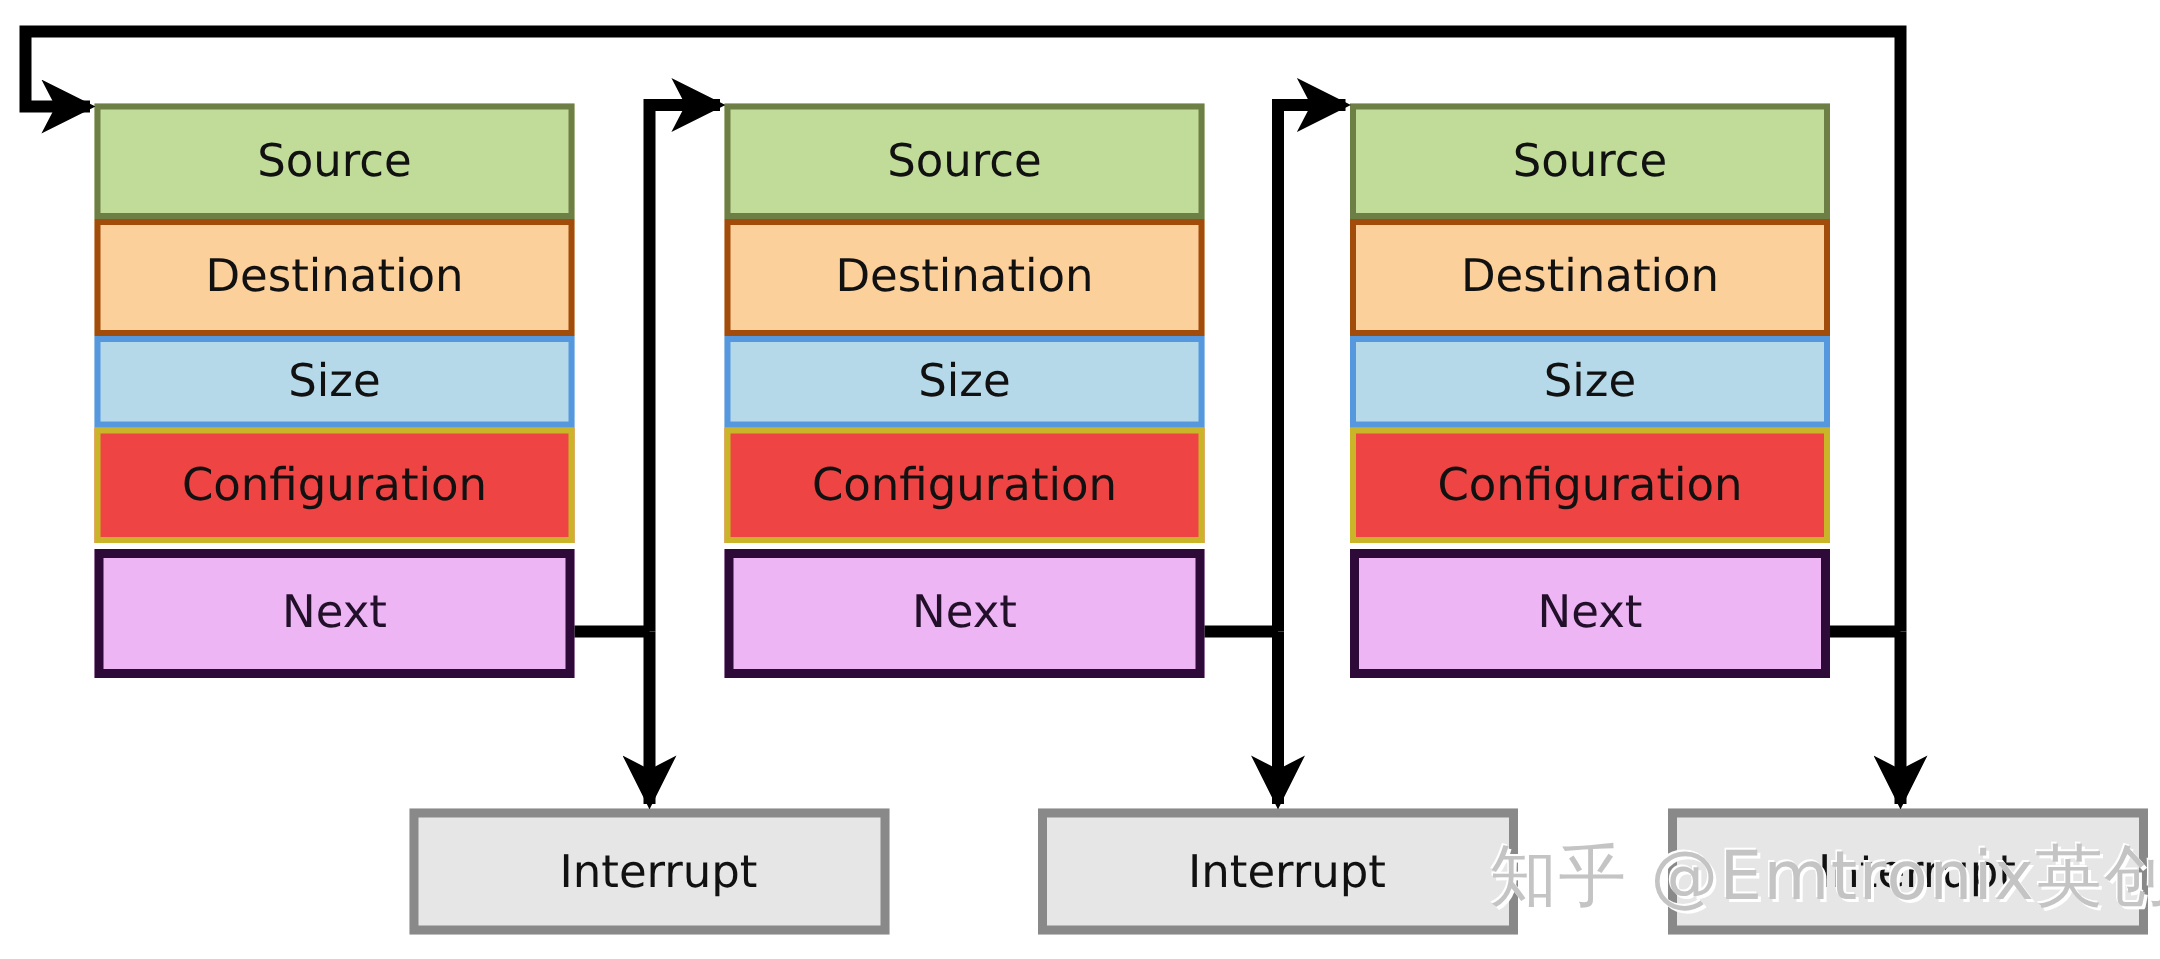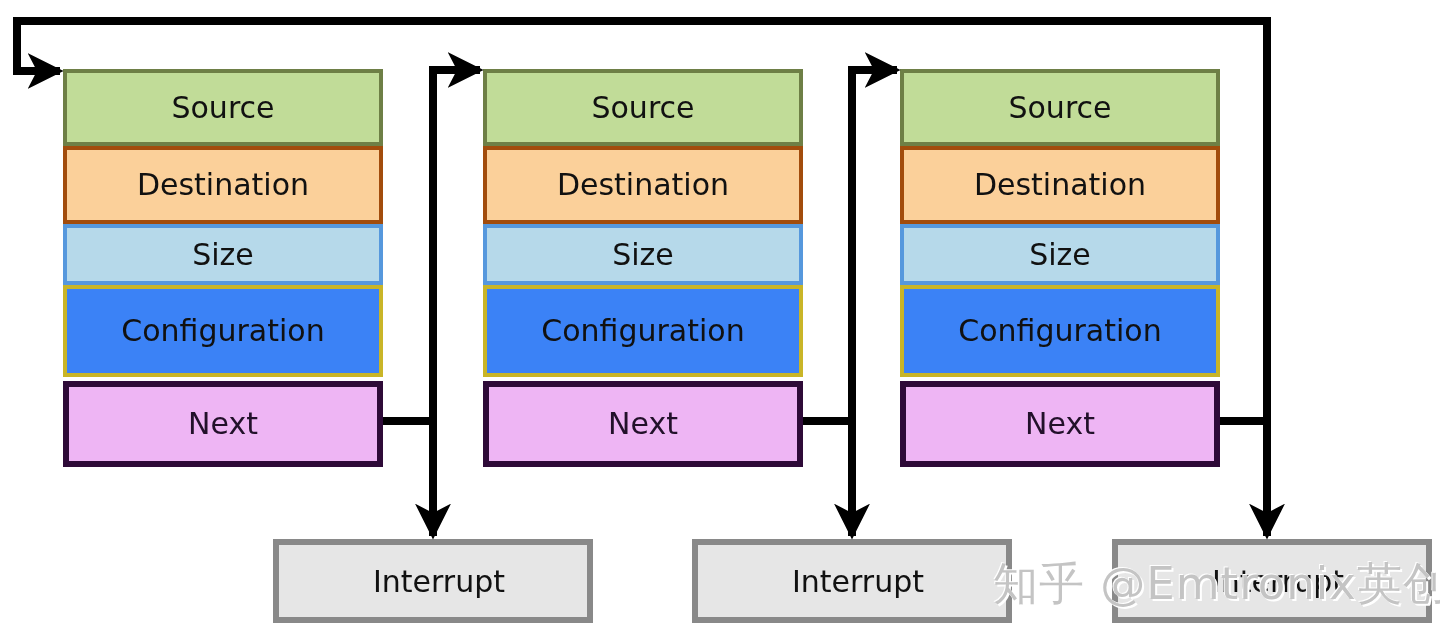--- a/index.html
+++ b/index.html
@@ -29,21 +29,21 @@
     display: flex;
     align-items: center;
     justify-content: center;
     font-size: 30px;
     color: #111111;
     line-height: 1;
   }
   .f-source        { height: 77px; background: #c1dc98; border: 4px solid #6e7f46; }
   .f-destination   { height: 78px; background: #fbd09a; border: 4px solid #a24c0c; }
   .f-size          { height: 61px; background: #b6d9ea; border: 4px solid #5698dd; }
-  .f-configuration { height: 92px; background: #3b82f6; border: 4px solid #c9b527; }
+  .f-configuration { height: 77px; background: #ef4444; border: 4px solid #c9b527; }
   .f-next          { height: 86px; background: #eeb5f4; border: 6px solid #2e0a38;
                      margin-top: 4px; color: #22102a; }
   .interrupt {
     position: absolute;
     top: 539px;
     box-sizing: border-box;
     width: 320px;
     height: 84px;
     background: #e6e6e6;
     border: 6px solid #898989;

